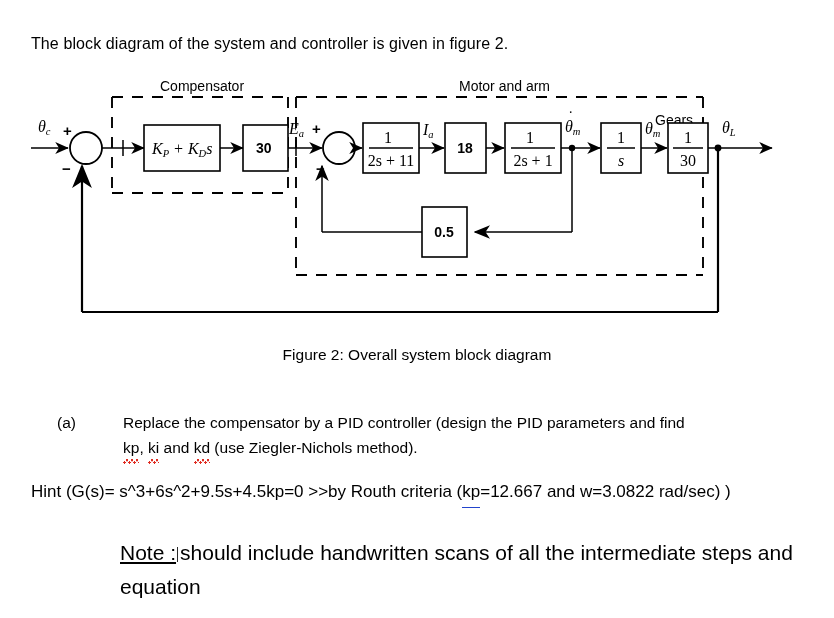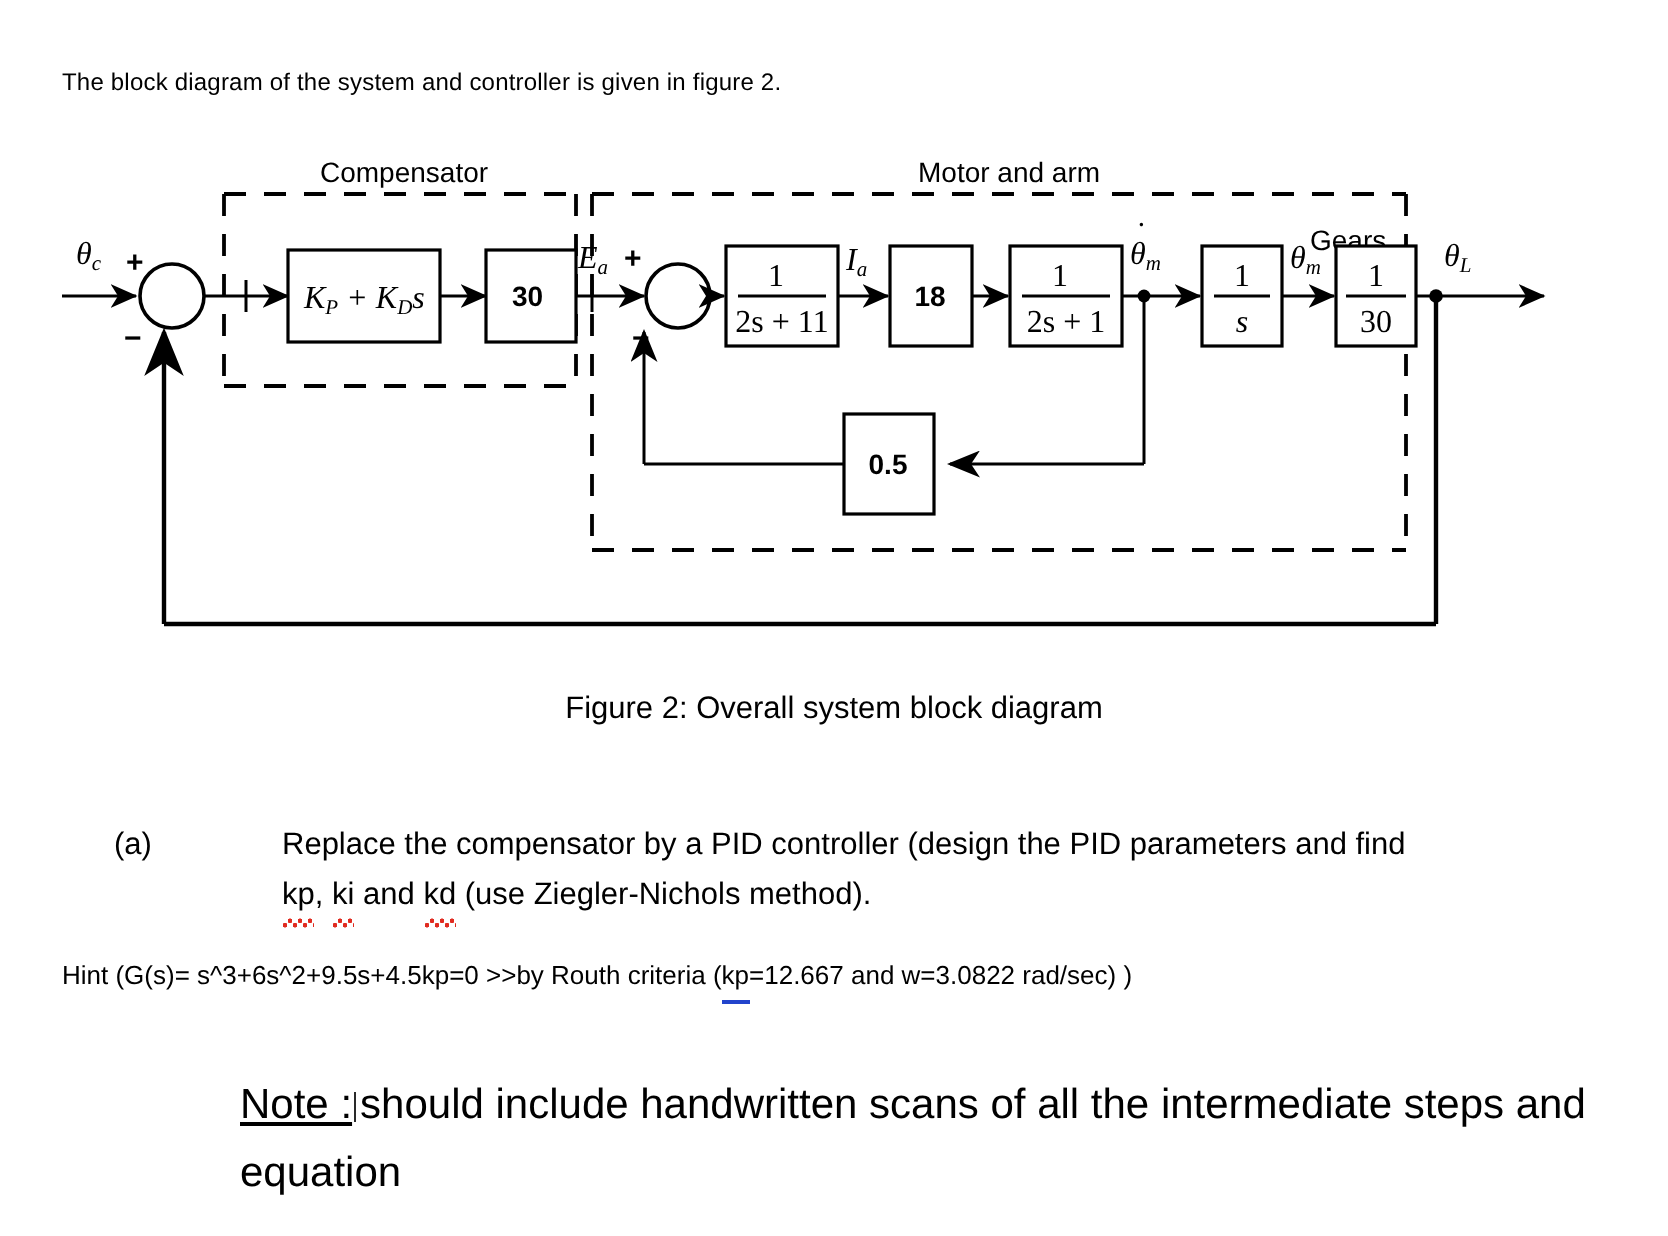--- a/index.html
+++ b/index.html
@@ -8,35 +8,35 @@
     font-family:"Liberation Sans", sans-serif;
     color:#000;
     position:relative;
     overflow:hidden;
   }
   .page{position:relative;width:834px;height:618px;}
 
   
   .intro{
     position:absolute;left:31px;top:33px;
-    font-size:12px;line-height:1.35;letter-spacing:.1px;
+    font-size:16px;line-height:1.35;letter-spacing:.1px;
   }
   .figcap{
     position:absolute;left:0;top:346px;width:834px;text-align:center;
     font-size:15.5px;
   }
   .qa{
     position:absolute;left:57px;top:410px;width:760px;
     font-size:15.5px;line-height:1.62;
   }
   .qa .marker{position:absolute;left:0;top:0;}
-  .qa .body{display:block;margin-left:84px;}
+  .qa .body{display:block;margin-left:66px;}
   .hint{
     position:absolute;left:31px;top:478px;width:790px;
-    font-size:13px;line-height:1.6;
+    font-size:17px;line-height:1.6;
   }
   .note{
     position:absolute;left:120px;top:536px;width:700px;
     font-size:21px;line-height:1.62;
   }
   .u{ text-decoration:underline; }
   .caret{
     display:inline-block;width:1px;height:15px;background:#2a2a2a;
     vertical-align:-2px;margin:0 2px 0 1px;
   }

